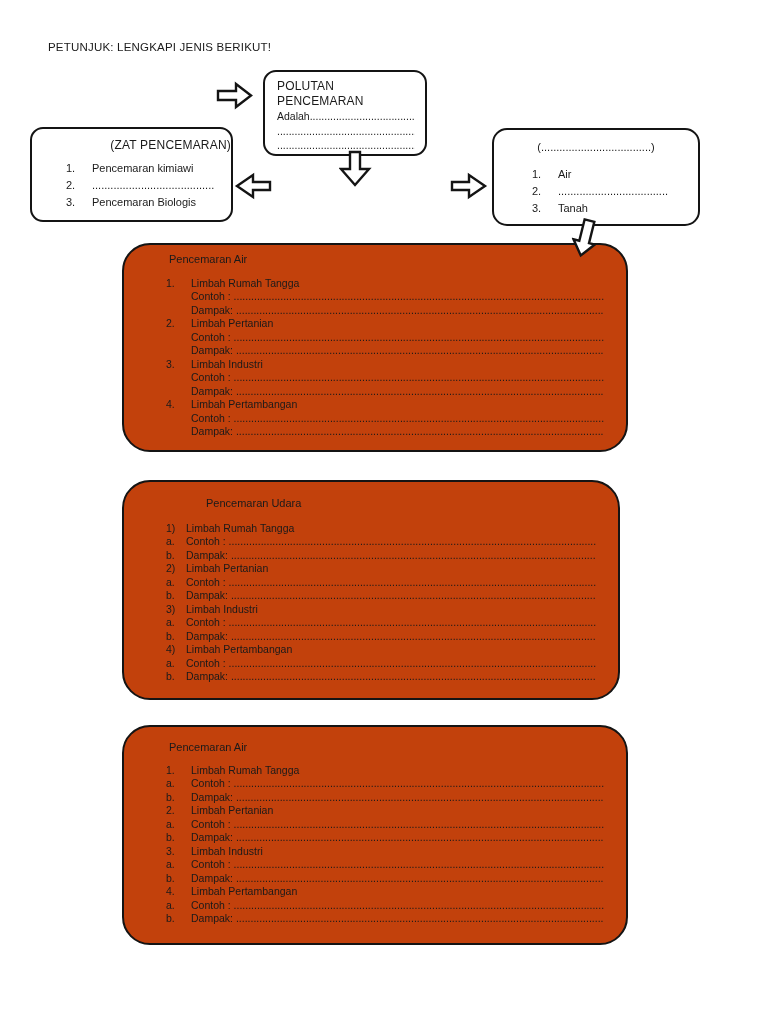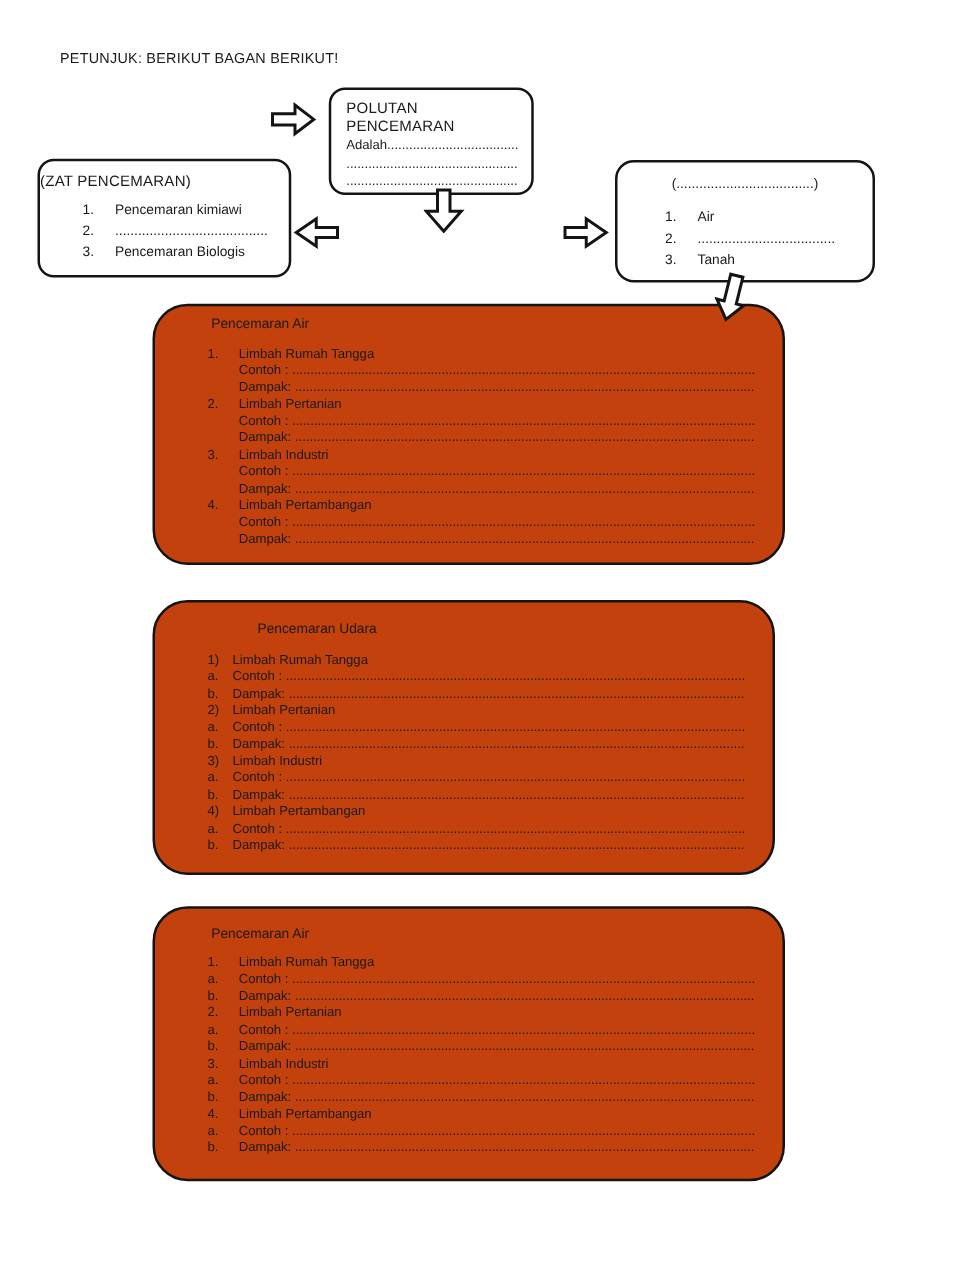--- a/index.html
+++ b/index.html
@@ -7,21 +7,21 @@
         font-family:"Liberation Sans",sans-serif;color:#1a1a1a;}
   .box{position:absolute;background:#ffffff;border:2.5px solid #141414;box-sizing:border-box;}
   .title{position:absolute;left:48px;top:41px;font-size:11.5px;letter-spacing:.2px;}
 
   .b-pencemaran{left:48px;top:74px;width:161px;height:41px;border-radius:10px;
     display:flex;align-items:center;justify-content:center;font-size:12.5px;letter-spacing:.6px;}
   .b-polutan{left:263px;top:70px;width:164px;height:86px;border-radius:13px;padding:7px 10px 0 12px;}
   .b-polutan .t{font-size:12px;line-height:15px;letter-spacing:.2px;}
   .b-polutan .dl{font-size:10.5px;line-height:14.6px;height:14.6px;overflow:hidden;white-space:nowrap;}
   .b-zat{left:30px;top:127px;width:203px;height:95px;border-radius:13px;}
-  .b-zat .t{margin-top:9px;text-align:left;font-size:12px;letter-spacing:.2px;}
+  .b-zat .t{margin-top:9px;text-align:right;font-size:12px;letter-spacing:.2px;}
   .b-zat .lst{margin:8px 0 0 34px;font-size:11px;line-height:17px;}
   .b-jenis{left:280px;top:176px;width:162px;height:42px;border-radius:9px;
     display:flex;align-items:center;justify-content:center;font-size:12.5px;letter-spacing:.4px;}
   .b-media{left:492px;top:128px;width:208px;height:98px;border-radius:15px;}
   .b-media .t{margin-top:11px;text-align:center;font-size:11px;}
   .b-media .lst{margin:13px 0 0 38px;font-size:11px;line-height:17px;}
   .li{display:flex;white-space:nowrap;}
   .li .n{width:26px;flex:none;}
 
   .arrow{position:absolute;z-index:4;}
@@ -44,21 +44,21 @@
   .row{display:flex;line-height:13.45px;font-size:10.5px;white-space:nowrap;}
   .row .m{width:25px;flex:none;}
   .sec2 .row .m{width:20px;}
   .row .x{flex:1;overflow:hidden;}
 </style>
 </head>
 <body>
 
 <div class="page">
 
-  <div class="title">PETUNJUK: BERIKUT BAGAN BERIKUT!</div>
+  <div class="title">PETUNJUK: LENGKAPI JENIS BERIKUT!</div>
 
 
   <svg class="arrow a1" width="38" height="29" viewBox="0 0 38 29">
     <polygon points="2,10 20,10 20,3 35,14.5 20,26 20,19 2,19"></polygon>
   </svg>
 
   <div class="box b-polutan">
     <div class="t">POLUTAN PENCEMARAN</div>
     <div class="dl">Adalah....................................................................</div>
     <div class="dl">......................................................................................</div>

